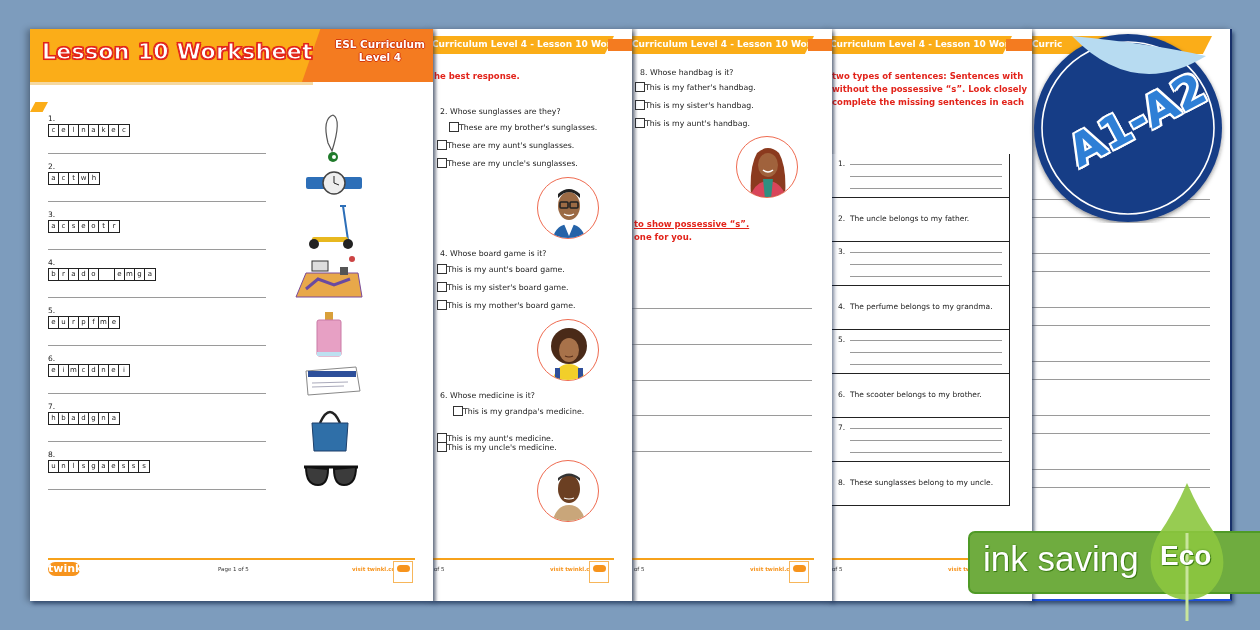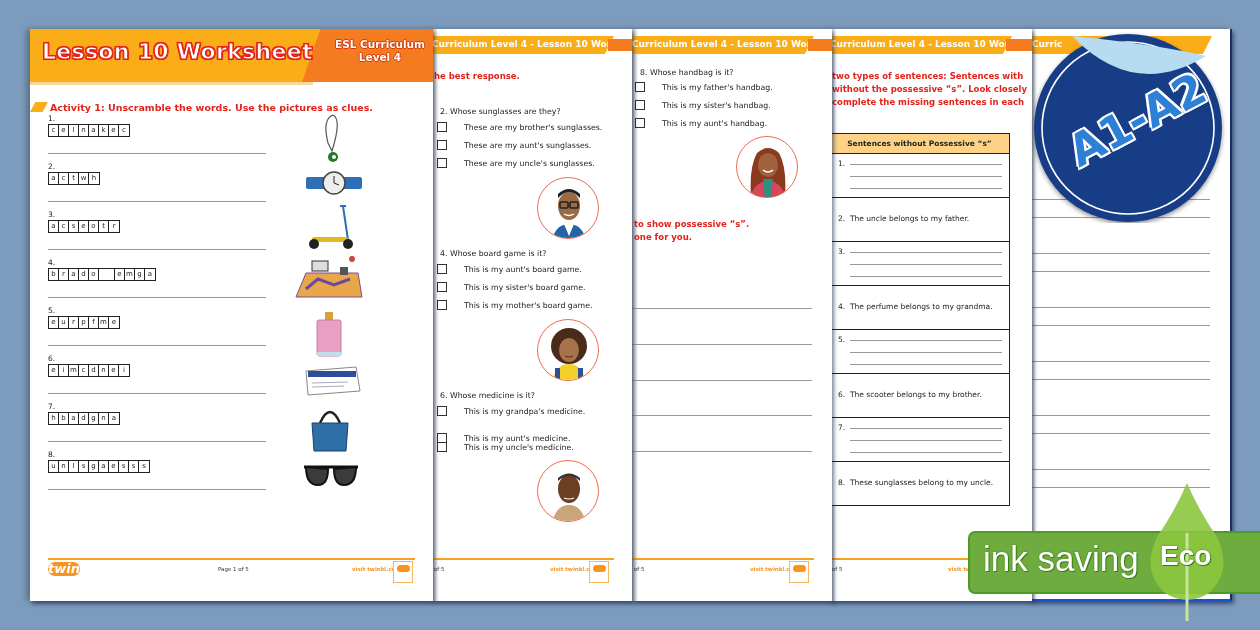--- a/index.html
+++ b/index.html
@@ -94,39 +94,39 @@
   .clue-pic {
     position: absolute; display: flex; align-items: center; justify-content: center;
   }
 
   .footer-line {
     position: absolute; left: 18px; right: 18px; top: 529px; height: 2px; background: #f7a21b;
   }
   .twinkl-logo {
     position: absolute; left: 18px; top: 533px; width: 32px; height: 14px;
     background: #f7941d; border-radius: 8px;
-    color: #fff; font-size: 13px; font-weight: bold; text-align: left; line-height: 14px; font-style: italic;
+    color: #fff; font-size: 11px; font-weight: bold; text-align: left; line-height: 14px;
   }
   .page-num {
     position: absolute; top: 537px; font-size: 5.5px; color: #333; white-space: nowrap;
   }
   .visit-text {
     position: absolute; top: 537px; font-size: 5.5px; color: #f7941d; font-weight: bold; white-space: nowrap;
   }
   .badge-square {
     position: absolute; top: 532px; width: 20px; height: 22px;
     border: 1px solid #f7b65a; background: #fff;
   }
   .badge-square::before {
     content: ""; position: absolute; left: 3px; top: 3px; width: 13px; height: 7px;
     background: #f7941d; border-radius: 6px;
   }
 
   .q-head { position: absolute; font-size: 7.8px; color: #222; white-space: nowrap; }
-  .option { position: absolute; display: flex; align-items: center; gap: 17px; white-space: nowrap; }
+  .option { position: absolute; display: flex; align-items: center; gap: 0; white-space: nowrap; }
   .checkbox { width: 10px; height: 10px; border: 1px solid #333; background: #fff; flex: none; }
   .option-text { font-size: 7.8px; color: #222; }
   .red-line { position: absolute; font-size: 8.5px; font-weight: bold; color: #e2231a; white-space: nowrap; }
 
   .avatar {
     position: absolute; width: 62px; height: 62px; border-radius: 50%;
     border: 1.5px solid #ef6b50; background: #fff; overflow: hidden;
   }
 
   .rule-line { position: absolute; height: 1px; background: #9a9a9a; }
@@ -189,21 +189,20 @@
 </div>
 
 <div class="page page-4">
   <div class="page-inner-shadow"></div>
   <div class="mini-banner"></div>
   <div class="mini-banner-red"></div>
   <div class="mini-banner-text">Curriculum Level 4 - Lesson 10 Worksheet</div>
   <div class="red-line" style="left:2px;top:42px;">two types of sentences: Sentences with</div>
   <div class="red-line" style="left:2px;top:55px;">without the possessive “s”. Look closely</div>
   <div class="red-line" style="left:2px;top:68px;">complete the missing sentences in each</div>
-  <div class="table-head">Sentences without Possessive “s”</div>
   <div id="p4rows">
       <div class="table-cell" style="top: 125px; height: 44px;">
         <div class="cell-text" style="top: 5px;">1.</div>
         <div class="cell-line" style="top: 10px;"></div>
         <div class="cell-line" style="top: 22px;"></div>
         <div class="cell-line" style="top: 34px;"></div>
       </div>
       <div class="table-cell" style="top: 169px; height: 44px;">
         <div class="cell-text" style="top: 16px;"><span>2.</span><span style="white-space: pre;">  </span><span>The uncle belongs to my father.</span></div>
       </div>
@@ -260,42 +259,42 @@
   </div>
   <div class="avatar" style="left:104px;top:107px;">
     <svg width="62" height="62" viewBox="0 0 62 62">
       <path d="M14 60 Q12 30 20 16 Q31 6 42 16 Q50 30 48 60 Z" fill="#8b3a1e"></path>
       <ellipse cx="31" cy="28" rx="10" ry="12" fill="#a0623c"></ellipse>
       <path d="M12 62 Q18 44 31 44 Q44 44 50 62 Z" fill="#d9455a"></path>
       <path d="M26 42 L36 42 L34 62 L28 62 Z" fill="#2f8f80"></path>
       <path d="M26 33 Q31 37 36 33" stroke="#fff" stroke-width="1.5" fill="none"></path>
     </svg>
   </div>
-  <div class="red-line" style="left:2px;top:190px;">to show possessive “s”.</div>
+  <div class="red-line" style="left:2px;top:190px;text-decoration:underline;">to show possessive “s”.</div>
   <div class="red-line" style="left:2px;top:203px;">one for you.</div>
   <div class="rule-line" style="left:0;width:180px;top:279px;"></div>
   <div class="rule-line" style="left:0;width:180px;top:315px;"></div>
   <div class="rule-line" style="left:0;width:180px;top:351px;"></div>
   <div class="rule-line" style="left:0;width:180px;top:386px;"></div>
   <div class="rule-line" style="left:0;width:180px;top:422px;"></div>
   <div class="footer-line" style="left:0;"></div>
   <div class="page-num" style="left:2px;">of 5</div>
   <div class="visit-text" style="left:118px;">visit twinkl.com</div>
   <div class="badge-square" style="left:157px;"></div>
 </div>
 
 <div class="page page-2">
   <div class="page-inner-shadow"></div>
   <div class="mini-banner"></div>
   <div class="mini-banner-red"></div>
   <div class="mini-banner-text">Curriculum Level 4 - Lesson 10 Worksheet</div>
   <div class="red-line" style="left:2px;top:42px;">he best response.</div>
 
   <div class="q-head" style="left:8px;top:78px;">2.  Whose sunglasses are they?</div>
-  <div class="option" style="left:5px;top:93px;">
+  <div class="option" style="left:5px;top:93px;padding-left:12px;">
       <span class="checkbox"></span>
       <span class="option-text">These are my brother's sunglasses.</span>
     </div>
   <div class="option" style="left:5px;top:111px;">
       <span class="checkbox"></span>
       <span class="option-text">These are my aunt's sunglasses.</span>
     </div>
   <div class="option" style="left:5px;top:129px;">
       <span class="checkbox"></span>
       <span class="option-text">These are my uncle's sunglasses.</span>
@@ -330,21 +329,21 @@
       <circle cx="31" cy="26" r="18" fill="#4a2a18"></circle>
       <ellipse cx="31" cy="30" rx="10" ry="12" fill="#a8724a"></ellipse>
       <path d="M14 62 Q18 44 31 44 Q44 44 48 62 Z" fill="#f2cf2a"></path>
       <rect x="17" y="48" width="5" height="14" fill="#2f4f9a"></rect>
       <rect x="40" y="48" width="5" height="14" fill="#2f4f9a"></rect>
       <path d="M27 36 Q31 38 35 36" stroke="#5a2f1a" stroke-width="1.2" fill="none"></path>
     </svg>
   </div>
 
   <div class="q-head" style="left:8px;top:362px;">6.  Whose medicine is it?</div>
-  <div class="option" style="left:5px;top:377px;align-items:center;">
+  <div class="option" style="left:21px;top:377px;align-items:center;">
       <span class="checkbox"></span>
       <span class="option-text">This is my grandpa's medicine.</span>
     </div>
   <div class="option" style="left:5px;top:404px;">
       <span class="checkbox"></span>
       <span class="option-text">This is my aunt's medicine.</span>
     </div>
   <div class="option" style="left:5px;top:413px;align-items:flex-end;">
       <span class="checkbox"></span>
       <span class="option-text">This is my uncle's medicine.</span>
@@ -367,21 +366,20 @@
 <div class="page page-1">
   <div class="banner-main"></div>
   <div class="banner-main-shadow"></div>
   <div class="banner-side"></div>
   <div class="banner-title">Lesson 10 Worksheet</div>
   <div class="banner-side-text">
     <div>ESL Curriculum</div>
     <div>Level 4</div>
   </div>
   <div class="activity-flag"></div>
-  <div class="activity-head">Activity 1: Unscramble the words. Use the pictures as clues.</div>
 
   <div id="words">
       <div class="word-item" style="top: 85px;">
         <div class="word-num">1.</div>
         <div class="letter-row">
           <div class="letter">c</div>
           <div class="letter">e</div>
           <div class="letter">l</div>
           <div class="letter">n</div>
           <div class="letter">a</div>

